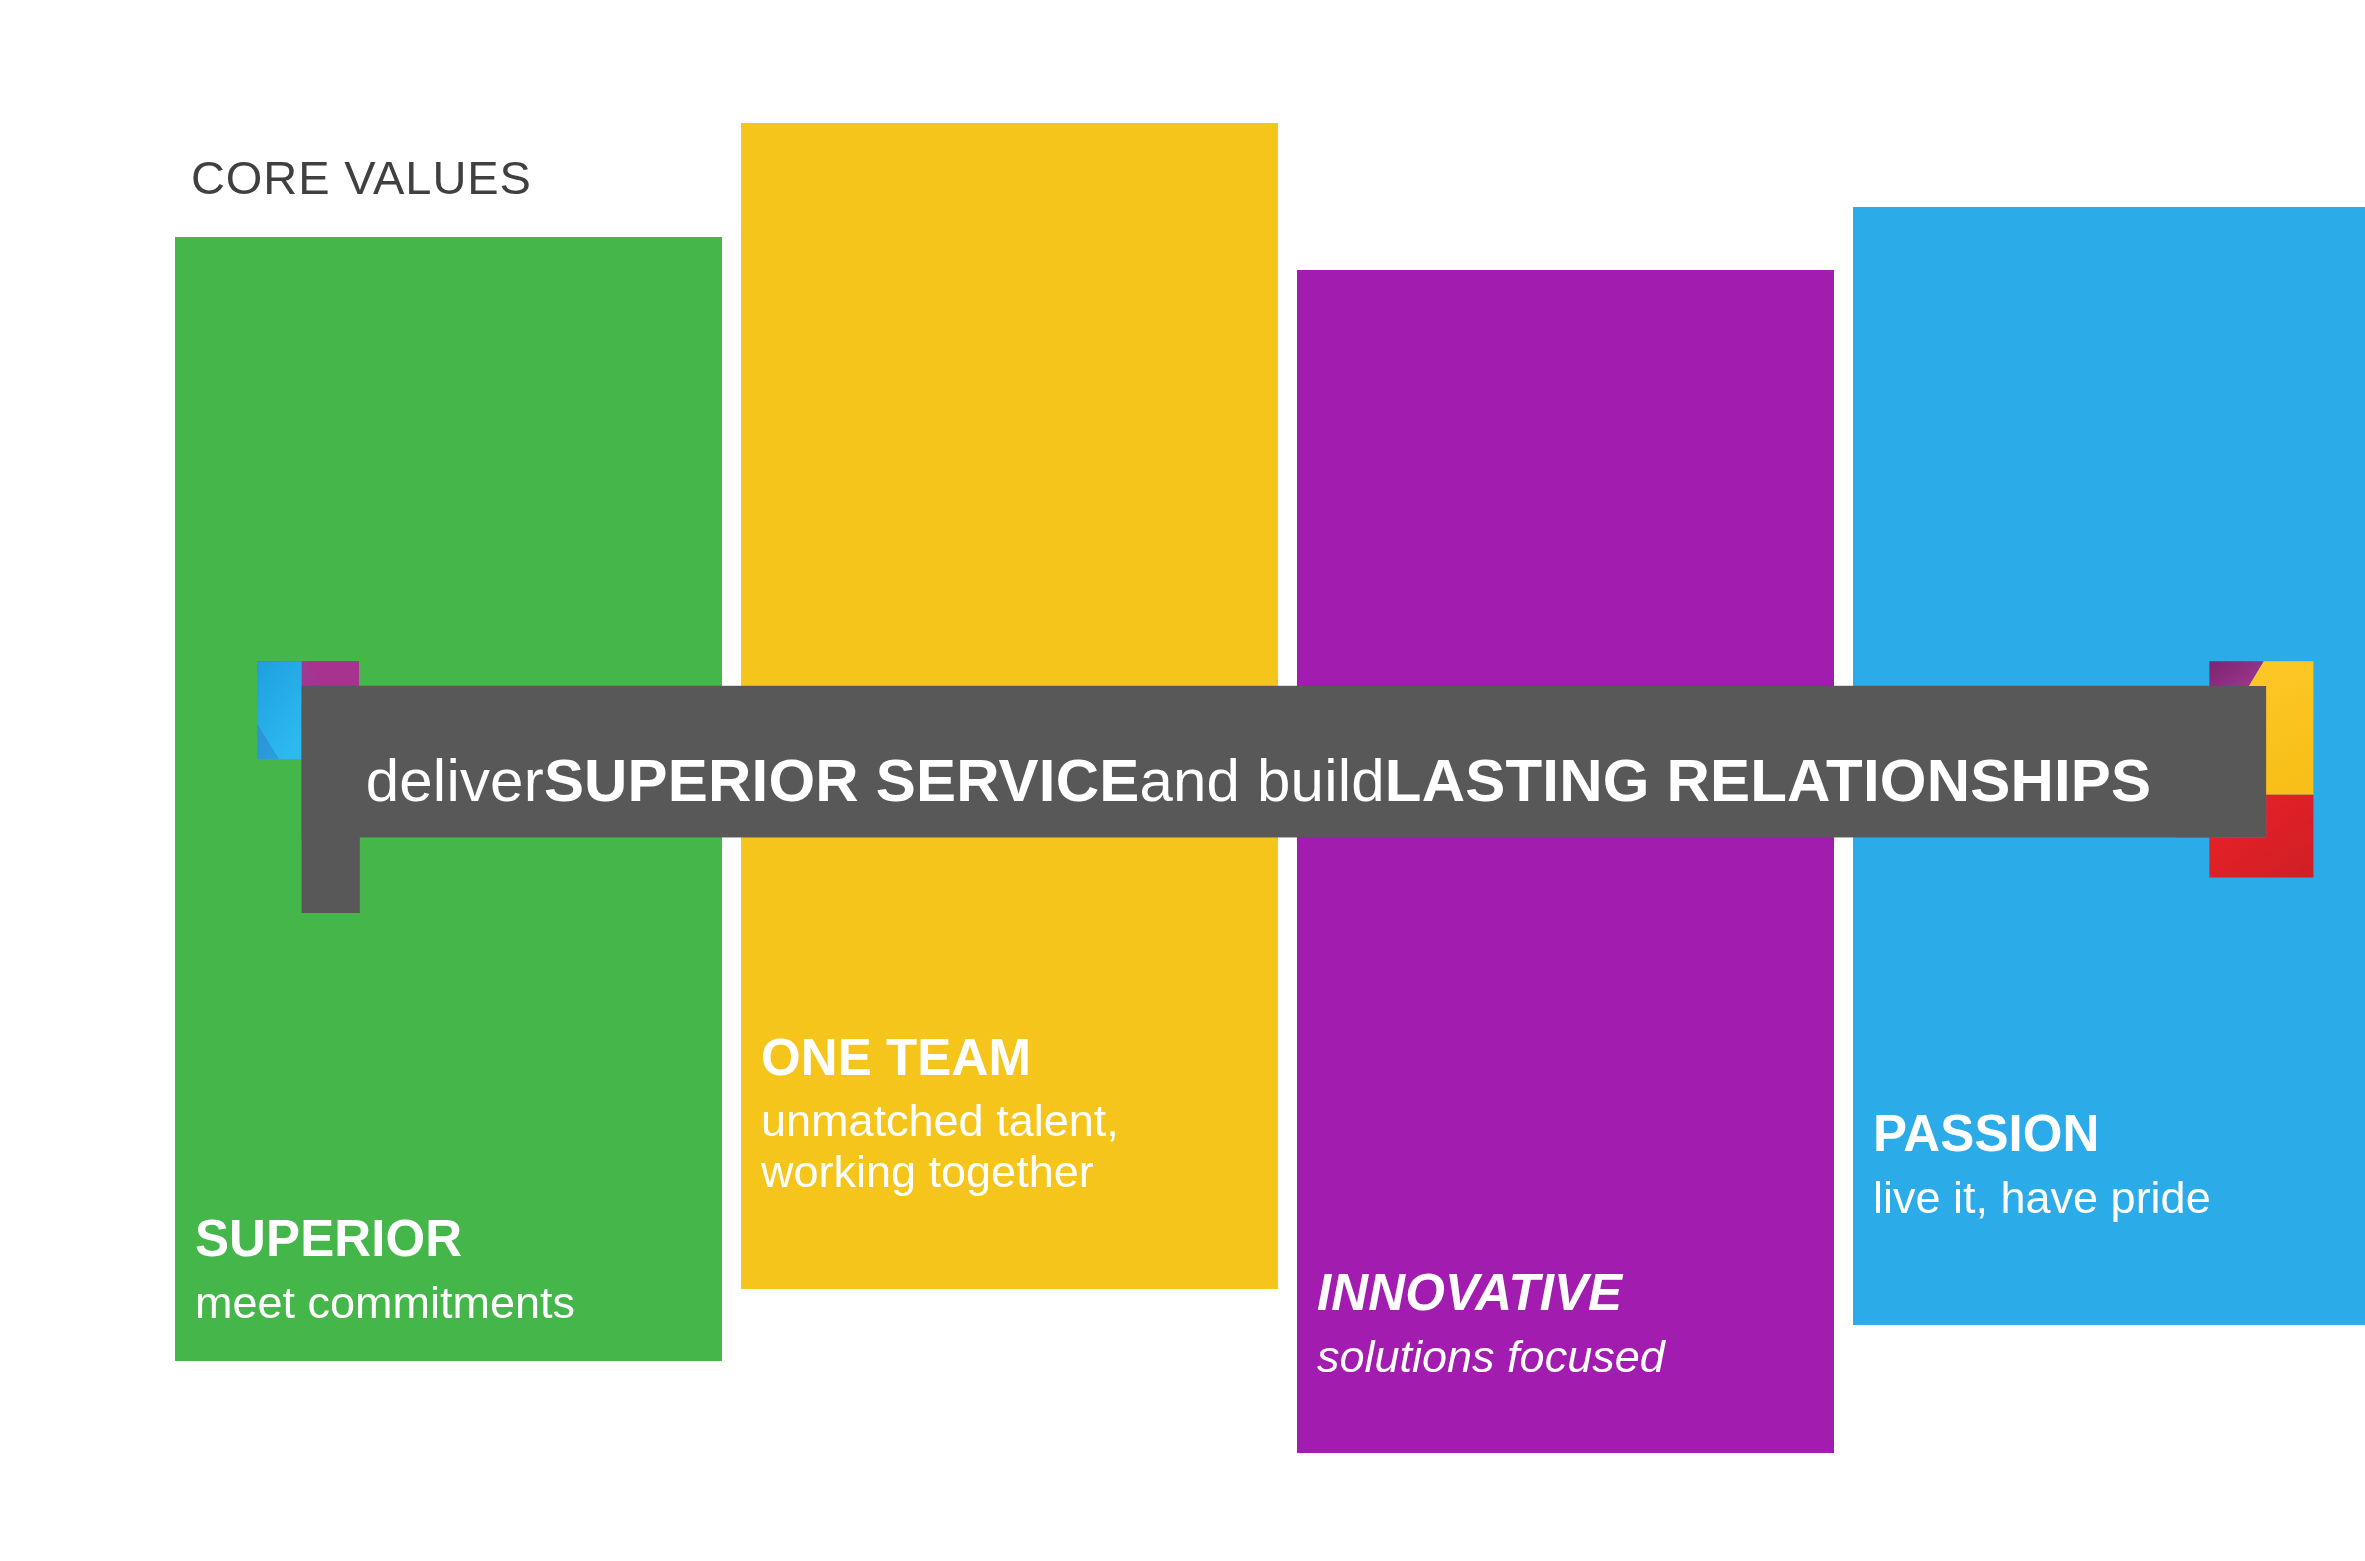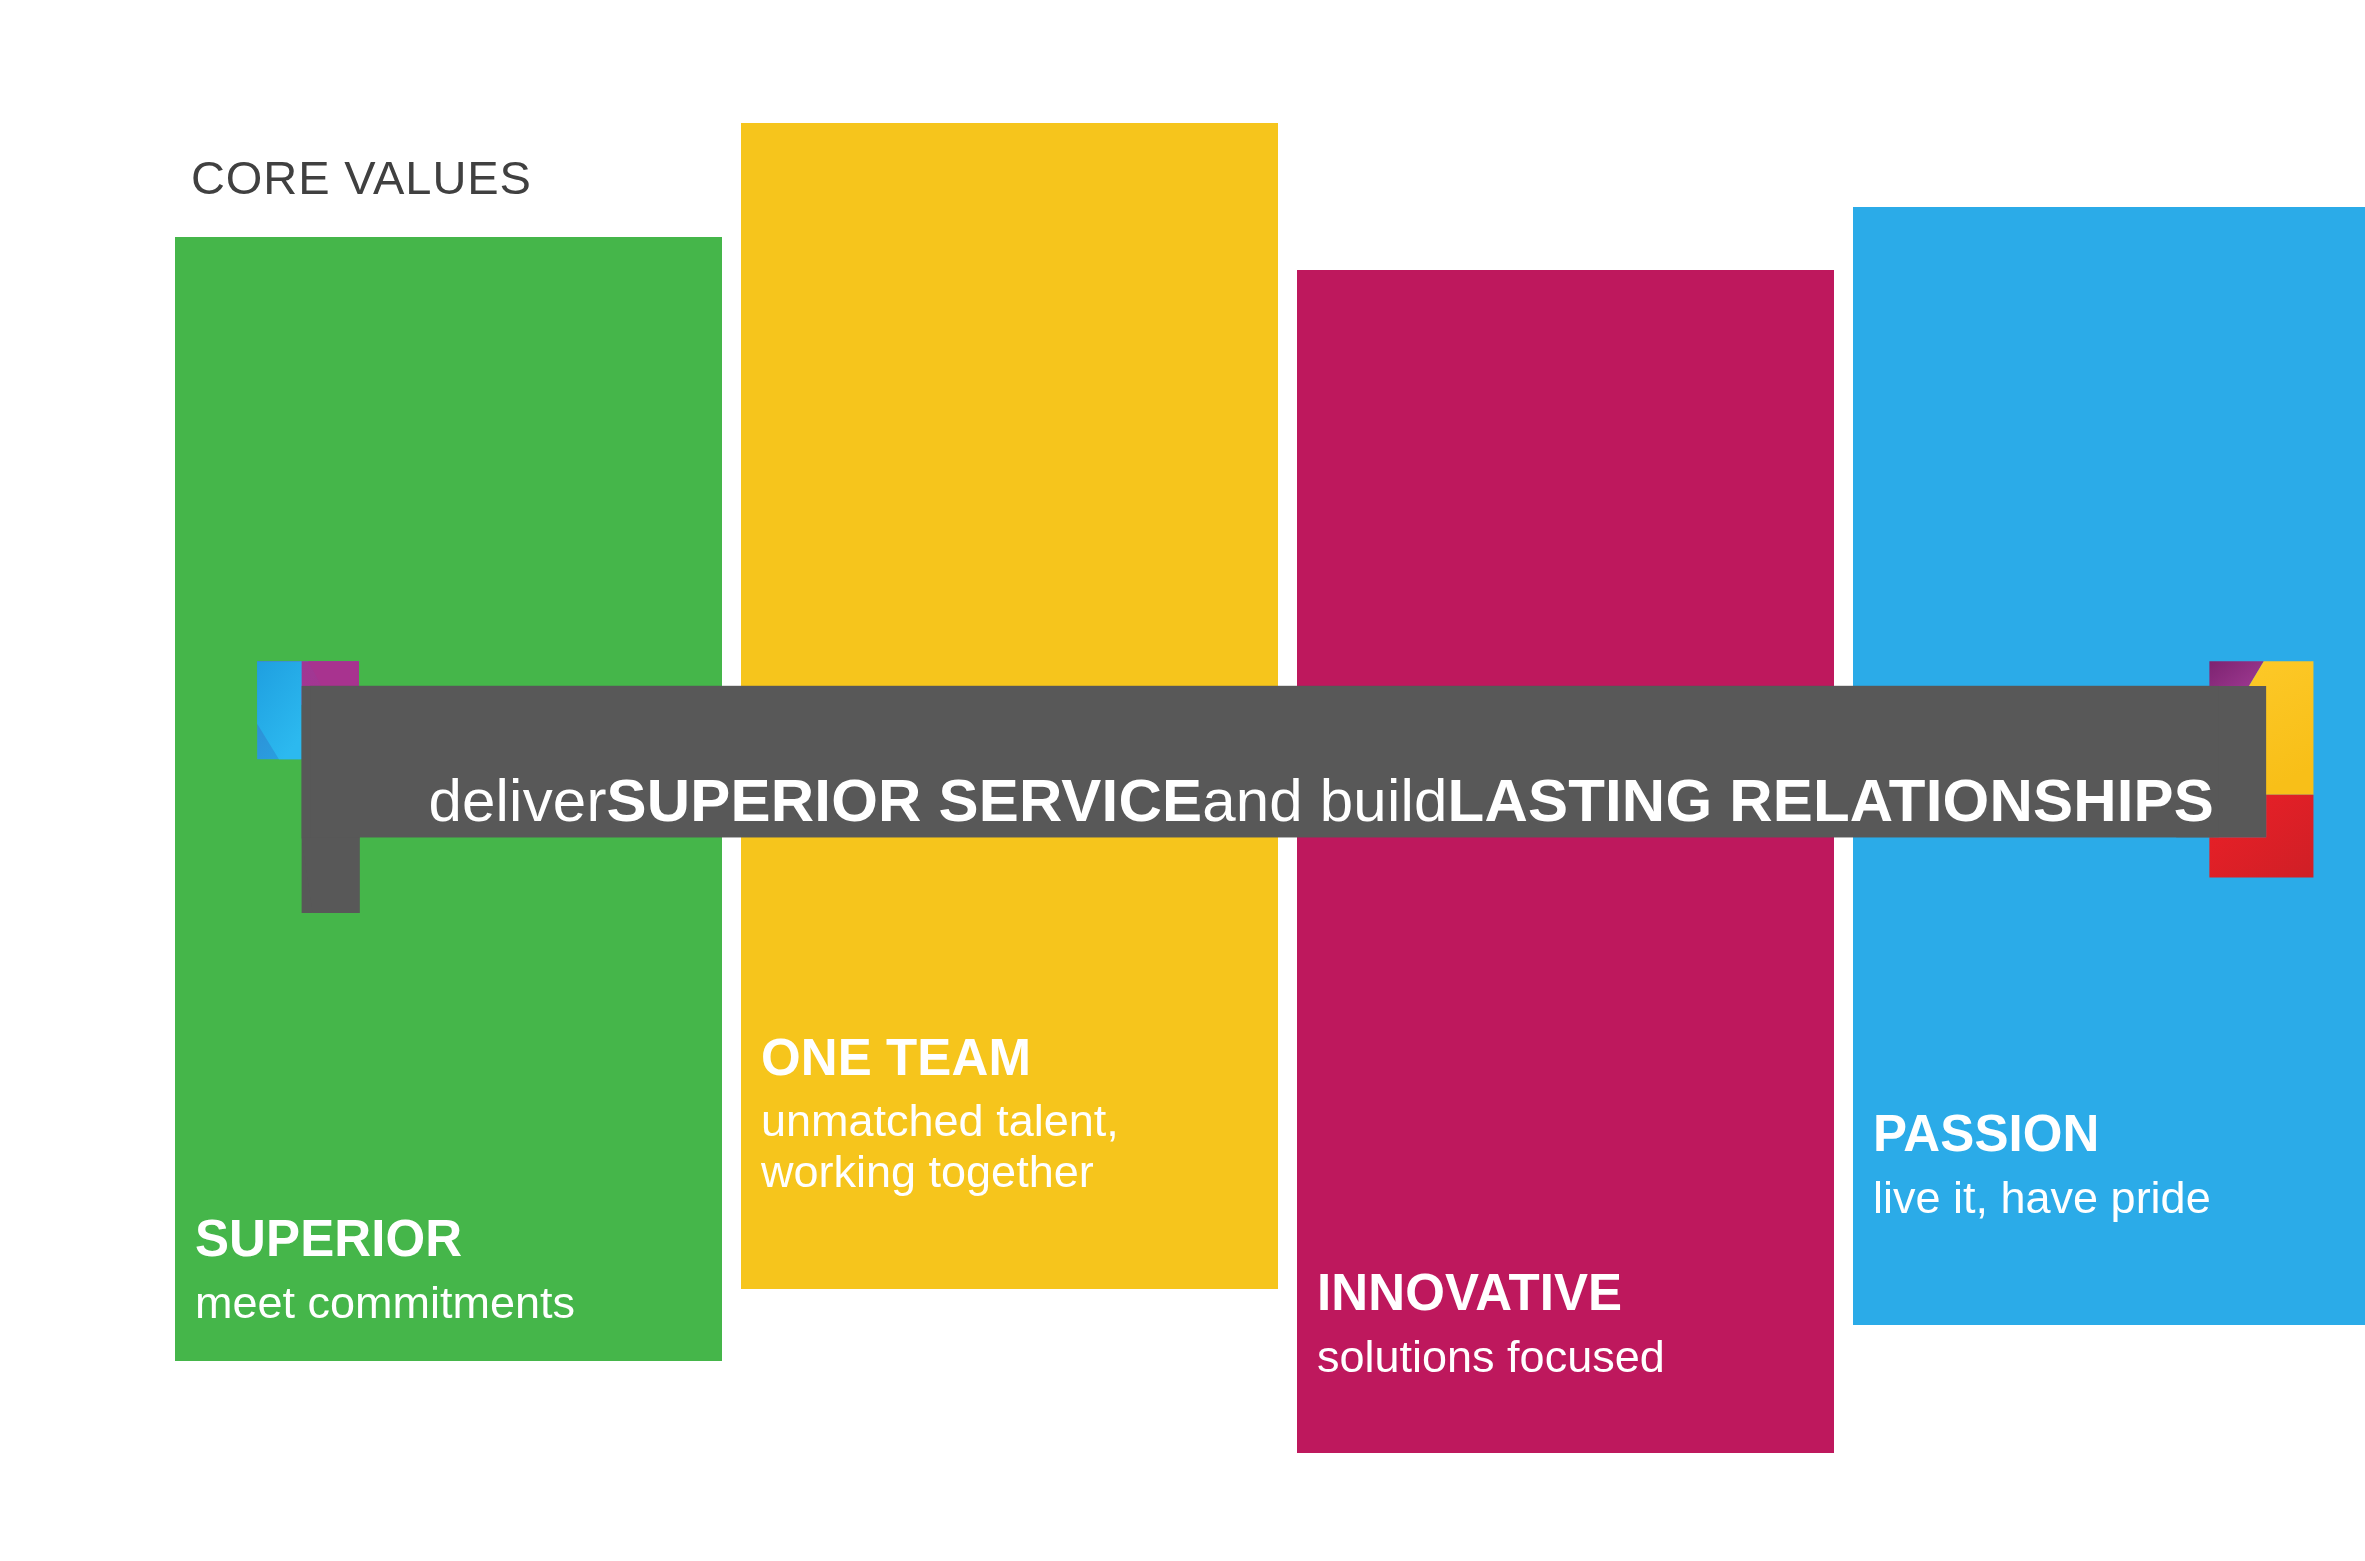--- a/index.html
+++ b/index.html
@@ -60,26 +60,25 @@
     pointer-events: none;
   }
   #ribbon-text {
     position: absolute;
     left: 303px;
     top: 686px;
     width: 1911px;
     height: 188px;
     display: flex;
     align-items: center;
-    justify-content: flex-end;
+    justify-content: center;
     color: #ffffff;
     font-size: 60px;
     white-space: nowrap;
     letter-spacing: 0.2px;
-    margin-top: 20px;
   }
   #ribbon-text b {
     font-weight: bold;
   }
   #ribbon-text span.light {
     font-weight: normal;
   }
 </style>
 </head>
 <body>
@@ -93,21 +92,21 @@
     </div>
   </div>
 
   <div class="bar" id="col-oneteam" style="left: 741px; top: 123px; width: 537px; height: 1166px; background: rgb(246, 197, 28);">
     <div class="bar-text" id="txt-oneteam" style="bottom: 92px;">
       <div class="bar-title">ONE TEAM</div>
       <div class="bar-sub">unmatched talent,<br>working together</div>
     </div>
   </div>
 
-  <div class="bar" id="col-innovative" style="left: 1297px; top: 270px; width: 537px; height: 1183px; background: #be185d;">
+  <div class="bar" id="col-innovative" style="left: 1297px; top: 270px; width: 537px; height: 1183px; background: #a21caf; font-style: italic;">
     <div class="bar-text" id="txt-innovative" style="bottom: 71px;">
       <div class="bar-title">INNOVATIVE</div>
       <div class="bar-sub">solutions focused</div>
     </div>
   </div>
 
   <div class="bar" id="col-passion" style="left: 1853px; top: 207px; width: 537px; height: 1118px; background: rgb(43, 171, 232);">
     <div class="bar-text" id="txt-passion" style="bottom: 102px;">
       <div class="bar-title">PASSION</div>
       <div class="bar-sub">live it, have pride</div>

